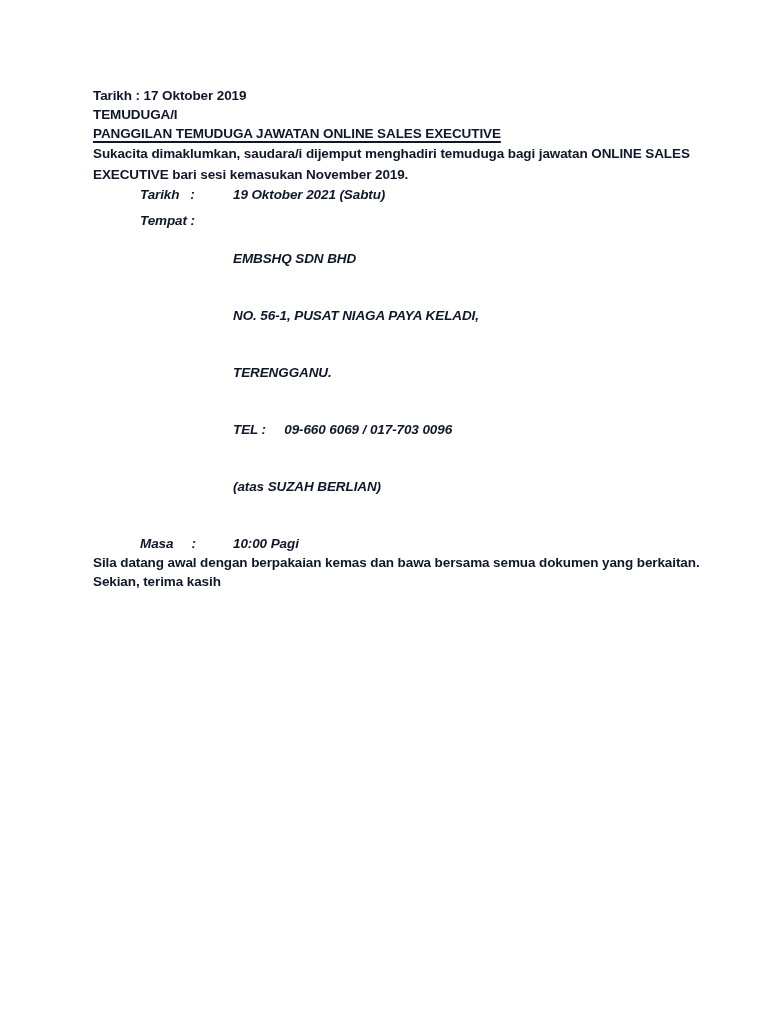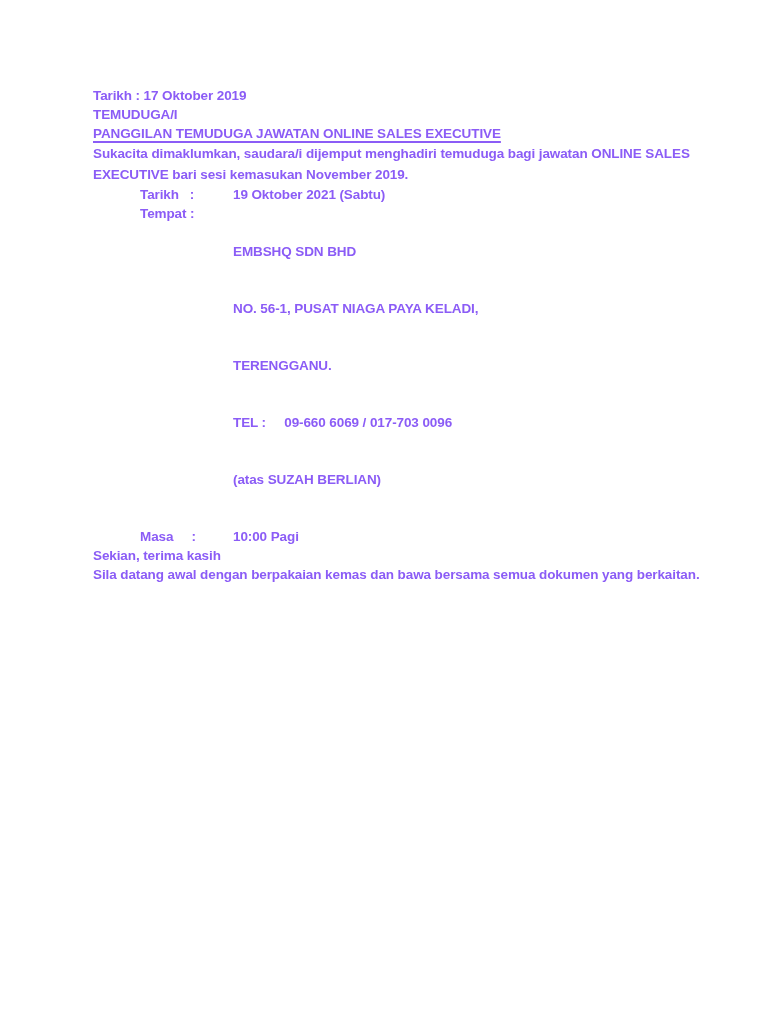--- a/index.html
+++ b/index.html
@@ -8,21 +8,21 @@
     background: #ffffff;
   }
   .page {
     position: relative;
     width: 768px;
     height: 1024px;
     background: #ffffff;
     overflow: hidden;
     font-family: "Liberation Sans", "DejaVu Sans", sans-serif;
     font-weight: 700;
-    color: #8b5cf6;
+    color: #0f172a;
     font-size: 13.5px;
     line-height: 19px;
     letter-spacing: -0.1px;
   }
   .content {
     position: absolute;
     left: 93px;
     top: 86px;
     right: 15px;
   }
@@ -39,26 +39,26 @@
     text-decoration: underline;
     text-decoration-thickness: 1.5px;
     text-underline-offset: 3px;
     white-space: pre;
   }
   .intro {
     margin-top: 34px;
     line-height: 21px;
   }
   .details-intro { margin-top: 11px; }
-  .details      { margin-top: 30px; }
+  .details      { margin-top: 30px; font-style: italic; }
   .detail-row {
     display: flex;
     align-items: flex-start;
   }
-  .detail-row.gap-above { }
+  .detail-row.gap-above { margin-top: 7px; }
   .detail-indent {
     width: 47px;
     flex: none;
   }
   .detail-label {
     width: 93px;
     flex: none;
     white-space: pre;
   }
   .detail-value {
@@ -106,18 +106,18 @@
       </div>
 
       <div class="detail-row">
         <span class="detail-indent"></span>
         <span class="detail-label">Masa     :</span>
         <span class="detail-value">10:00 Pagi</span>
       </div>
 
     </div>
 
+    <p class="textline closing-note">Sila datang awal dengan berpakaian kemas dan bawa bersama semua dokumen yang berkaitan.</p>
+
     <p class="textline sign-off">Sekian, terima kasih</p>
-
-    <p class="textline closing-note">Sila datang awal dengan berpakaian kemas dan bawa bersama semua dokumen yang berkaitan.</p>
 
   </div>
 </div>
 
 </body></html>

